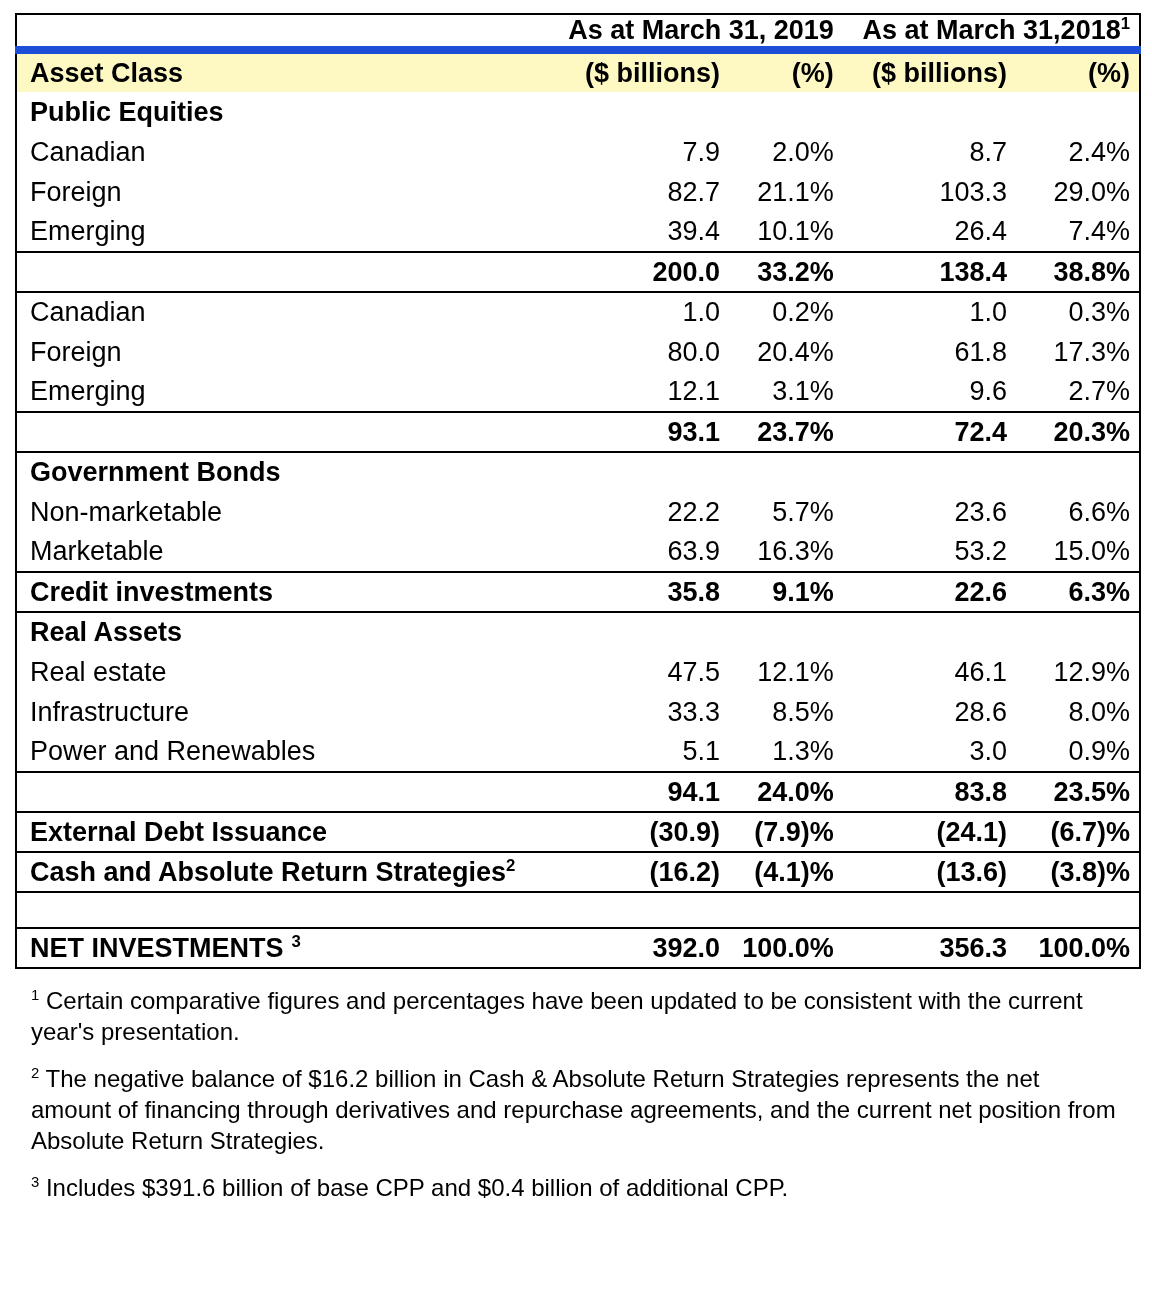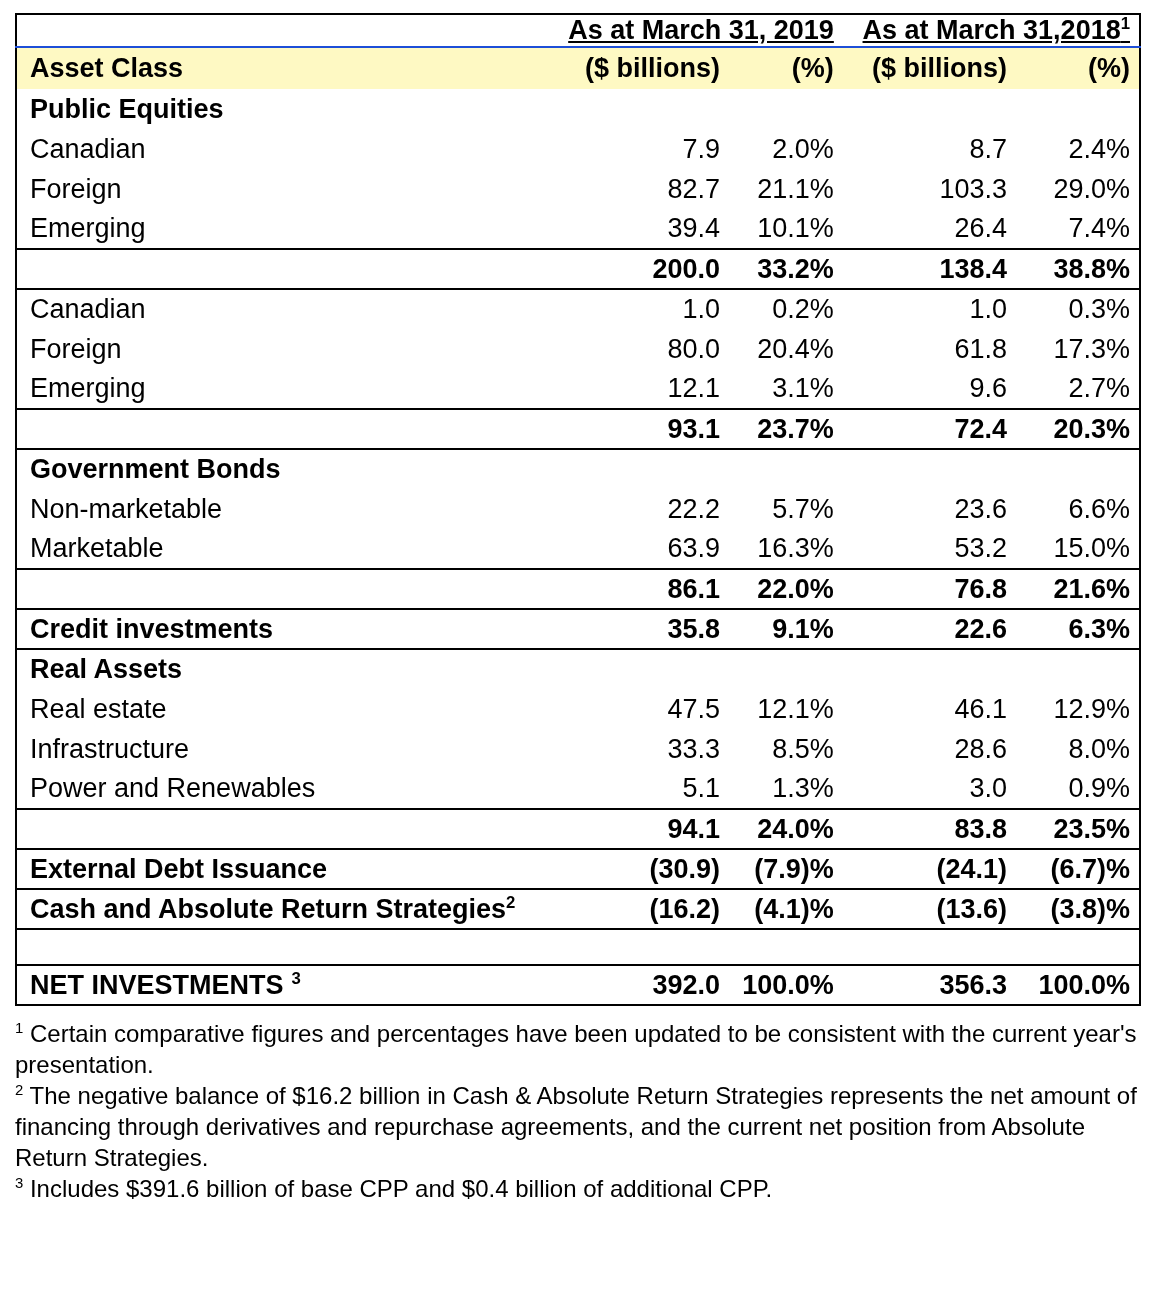--- a/index.html
+++ b/index.html
@@ -25,40 +25,40 @@
   col.c-b19   { width: 162px; }
   col.c-p19   { width: 113px; }
   col.c-b18   { width: 172px; }
   col.c-p18   { width: 126px; }
 
   td { padding: 0; vertical-align: middle; white-space: nowrap; }
   td.lbl { text-align: left; padding-left: 13px; }
   td.num { text-align: right; padding-right: 6px; }
   td.num.last { padding-right: 9px; }
 
-  tr.r-year td { height: 33px; border-bottom: 2px solid #1d4ed8; font-weight: bold; text-decoration: underline; }
+  tr.r-year td { height: 33px; border-bottom: 8px solid #1d4ed8; font-weight: bold; }
   tr.r-cols td { height: 42px; background: #fef9c3; font-weight: bold; }
 
   tr.r-sec td, tr.r-item td, tr.r-subtotal td, tr.r-total td { height: 40px; }
   tr.r-sec td.lbl { font-weight: bold; }
   tr.r-subtotal td { border-top: 2px solid #000; border-bottom: 2px solid #000; font-weight: bold; }
   tr.r-total td    { border-top: 2px solid #000; border-bottom: 2px solid #000; font-weight: bold; }
   tr.r-spacer td { height: 36px; }
 
   sup { font-size: 62%; vertical-align: super; line-height: 0; }
   tr.r-net sup { margin-left: 8px; }
 
   .footnotes {
     width: 1122px;
     margin: 12px 0 0 0;
     font-size: 24px;
     line-height: 31px;
     color: #000;
   }
-  .footnotes p { margin: 0; }
+  .footnotes p { margin: 16px; }
 </style>
 </head>
 <body>
 
 <div class="page">
 
   <table class="asset">
     <colgroup>
       <col class="c-label">
         <col class="c-b19">
@@ -161,27 +161,20 @@
       <td class="num">23.6</td>
       <td class="num last">6.6%</td>
     </tr>
     <tr class="r-item">
       <td class="lbl">Marketable</td>
       <td class="num">63.9</td>
       <td class="num">16.3%</td>
       <td class="num">53.2</td>
       <td class="num last">15.0%</td>
     </tr>
-    <tr class="r-subtotal">
-      <td class="lbl"></td>
-      <td class="num">86.1</td>
-      <td class="num">22.0%</td>
-      <td class="num">76.8</td>
-      <td class="num last">21.6%</td>
-    </tr>
 
     <tr class="r-total">
       <td class="lbl"><span>Credit investments</span><sup></sup></td>
       <td class="num">35.8</td>
       <td class="num">9.1%</td>
       <td class="num">22.6</td>
       <td class="num last">6.3%</td>
     </tr>
 
     <tr class="r-sec">

